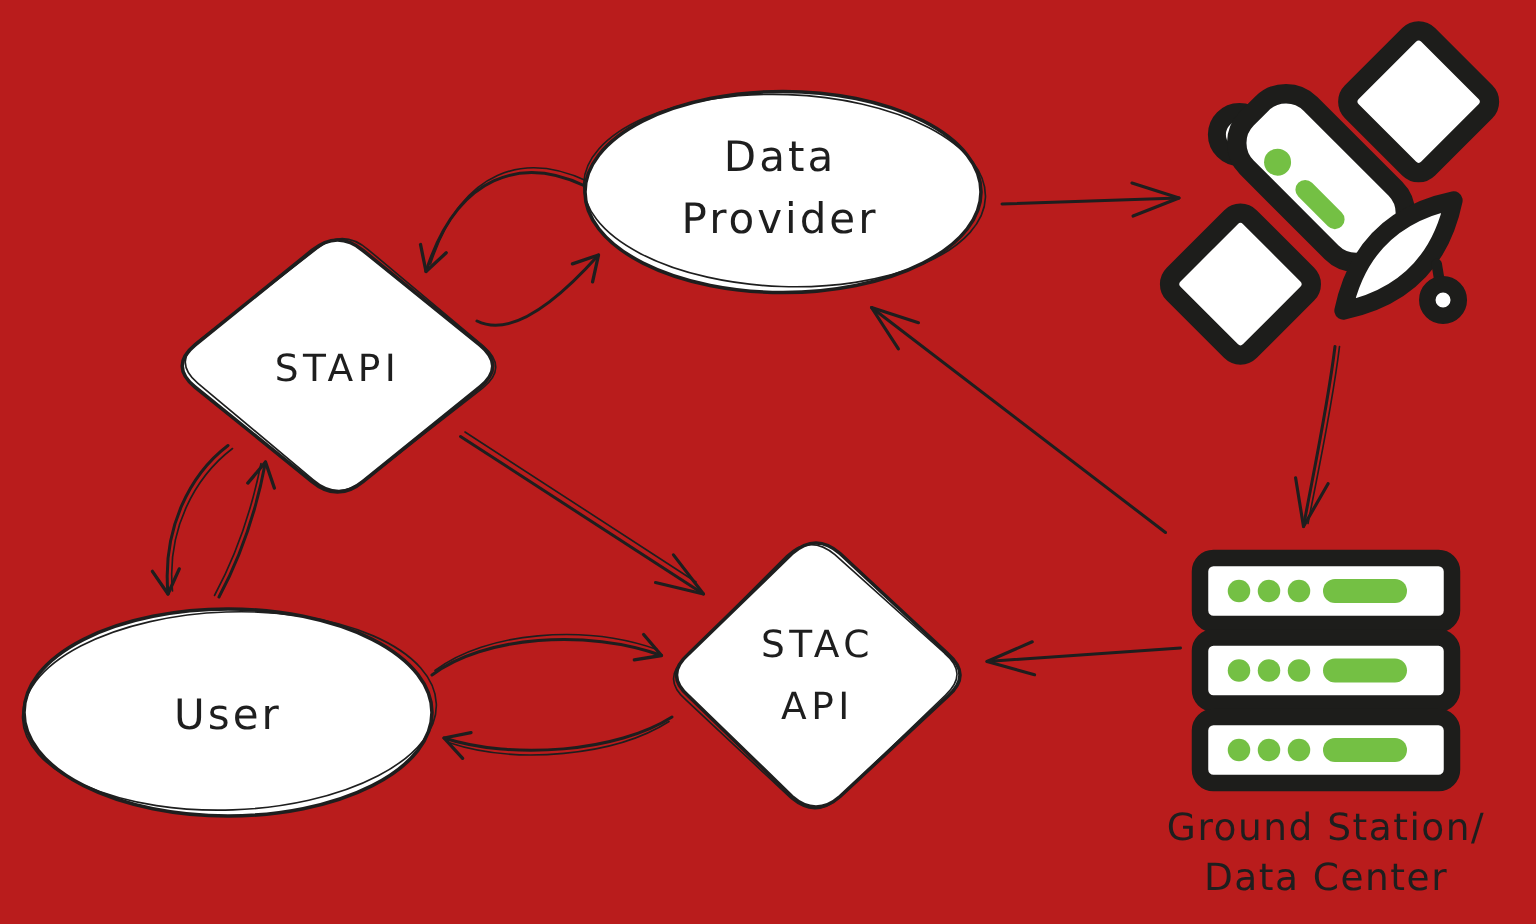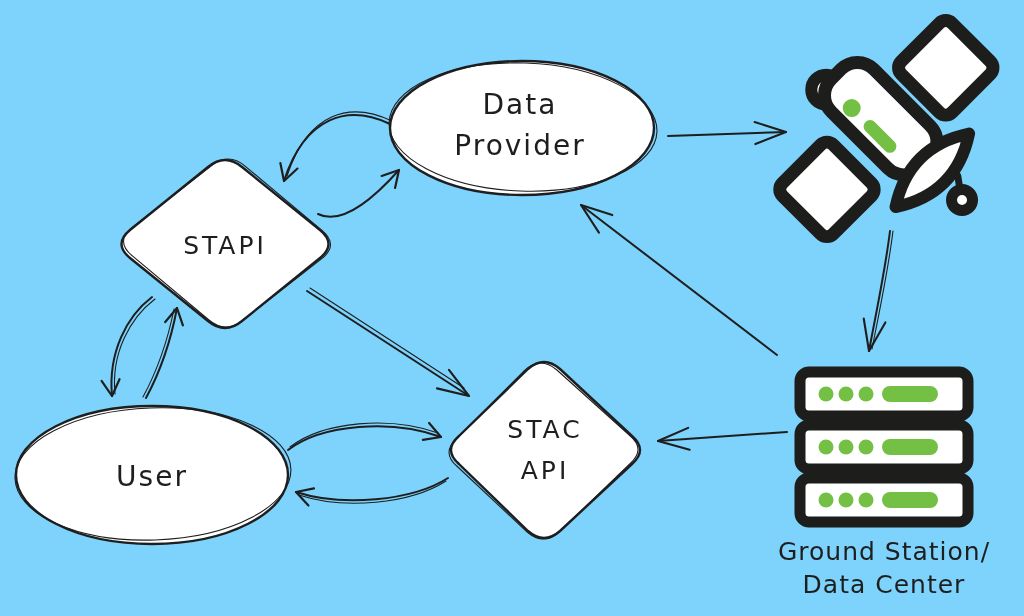--- a/index.html
+++ b/index.html
@@ -1,16 +1,16 @@
 <!DOCTYPE html>
 <html><head>
 <meta charset="utf-8">
 <style>
   html,body{margin:0;padding:0;background:#ffffff;}
-  .stage{position:relative;width:1024px;height:616px;background:#7dd3fc;overflow:hidden;
+  .stage{position:relative;width:1024px;height:616px;background:#b91c1c;overflow:hidden;
          font-family:"DejaVu Sans", sans-serif;}
   svg{display:block;}
   .shape{fill:#ffffff;stroke:#1e1e1e;stroke-width:2.4;stroke-linejoin:round;}
   .sketch{fill:none;stroke:#1e1e1e;stroke-width:1.1;stroke-linejoin:round;}
   .edge{fill:none;stroke:#1e1e1e;stroke-width:2;stroke-linecap:round;}
   .ghost{fill:none;stroke:#1e1e1e;stroke-width:1.1;stroke-linecap:round;}
   .node-label{fill:#1e1e1e;font-size:28px;letter-spacing:2px;text-anchor:middle;
               font-family:"DejaVu Sans", sans-serif;}
   .diamond-label{fill:#1e1e1e;font-size:25px;letter-spacing:3px;text-anchor:middle;
               font-family:"DejaVu Sans", sans-serif;}

